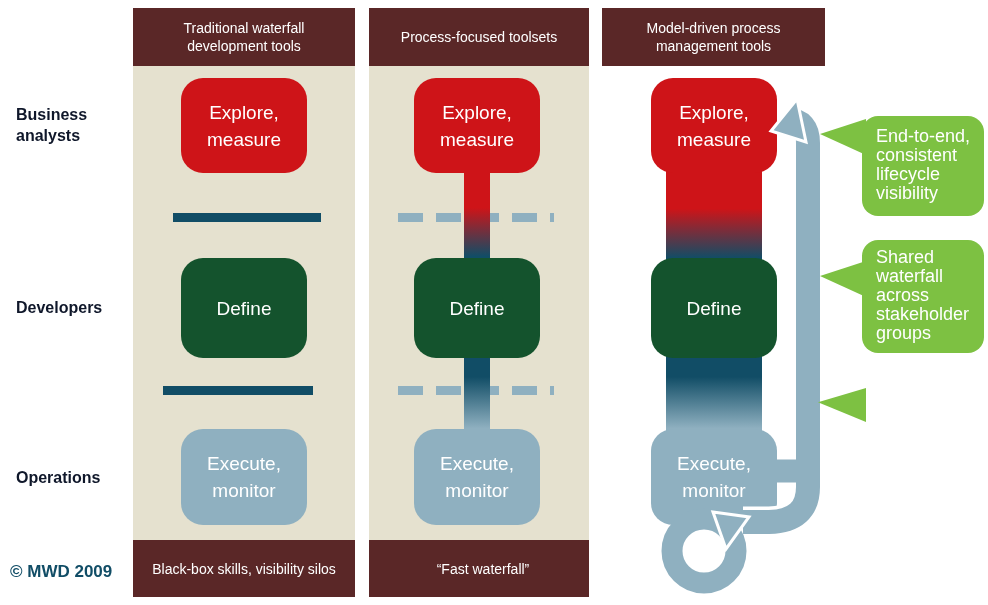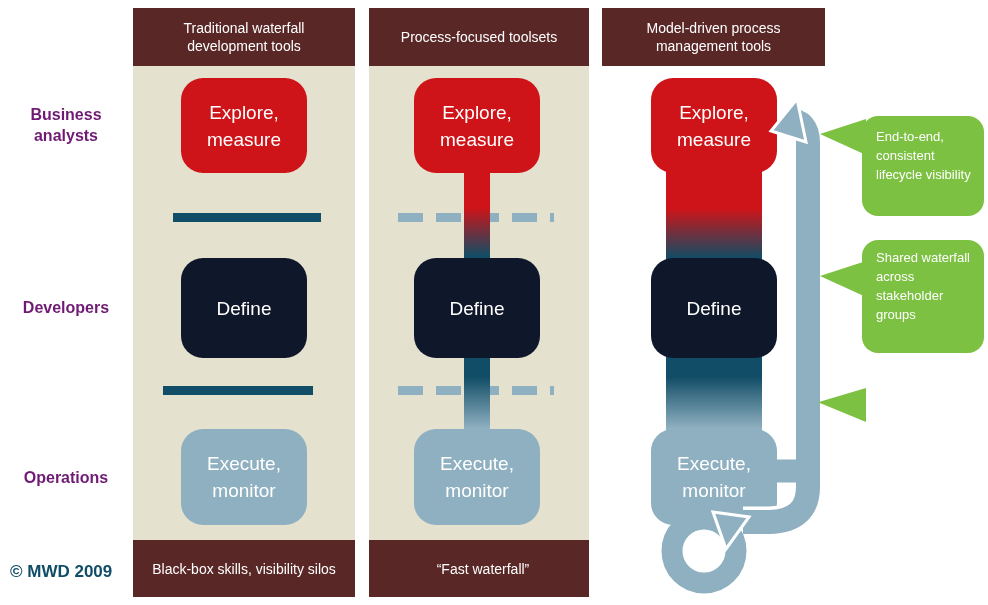--- a/index.html
+++ b/index.html
@@ -14,40 +14,40 @@
   .maroon{
     background:#5A2727;color:#ffffff;display:flex;align-items:center;justify-content:center;
     text-align:center;font-size:14px;line-height:18px;padding:0 24px;box-sizing:border-box;
   }
   
   .stage{
     border-radius:22px;color:#ffffff;display:flex;align-items:center;justify-content:center;
     text-align:center;font-size:19px;line-height:27px;padding:0 10px;box-sizing:border-box;z-index:3;
   }
   .stage.explore{background:#CE1418;}
-  .stage.define{background:#0f172a;}
+  .stage.define{background:#14532d;}
   .stage.execute{background:#8FB0C0;}
   
   .bar{background:#114D66;z-index:2;}
   
   .dashes{
     background:repeating-linear-gradient(90deg,#8FB0C0 0px,#8FB0C0 25px,transparent 25px,transparent 38px);
     z-index:1;
   }
   
   .conn{z-index:2;}
   .conn.red-teal{background:linear-gradient(180deg,#CE1418 0%,#CE1418 42%,#114D66 96%);}
   .conn.teal-blue{background:linear-gradient(180deg,#114D66 0%,#114D66 28%,#8FB0C0 94%);}
   
   .rowlabel{
-    color:#701a75;font-weight:bold;font-size:16px;line-height:21px;text-align:center;width:100px;
+    color:#0f172a;font-weight:bold;font-size:16px;line-height:21px;text-align:left;width:100px;
   }
   
   .callout{
-    background:#7DC142;border-radius:16px;color:#ffffff;font-size:13px;line-height:19px;
+    background:#7DC142;border-radius:16px;color:#ffffff;font-size:18px;line-height:19px;
     padding:11px 8px 11px 14px;box-sizing:border-box;z-index:6;
   }
   .tail{background:#7DC142;z-index:6;clip-path:polygon(0% 42%,100% 0%,100% 100%);}
   .copyright{color:#114D66;font-weight:bold;font-size:17px;}
   svg.pipes{z-index:5;pointer-events:none;}
 </style>
 </head>
 <body>
 
 <div id="canvas">

